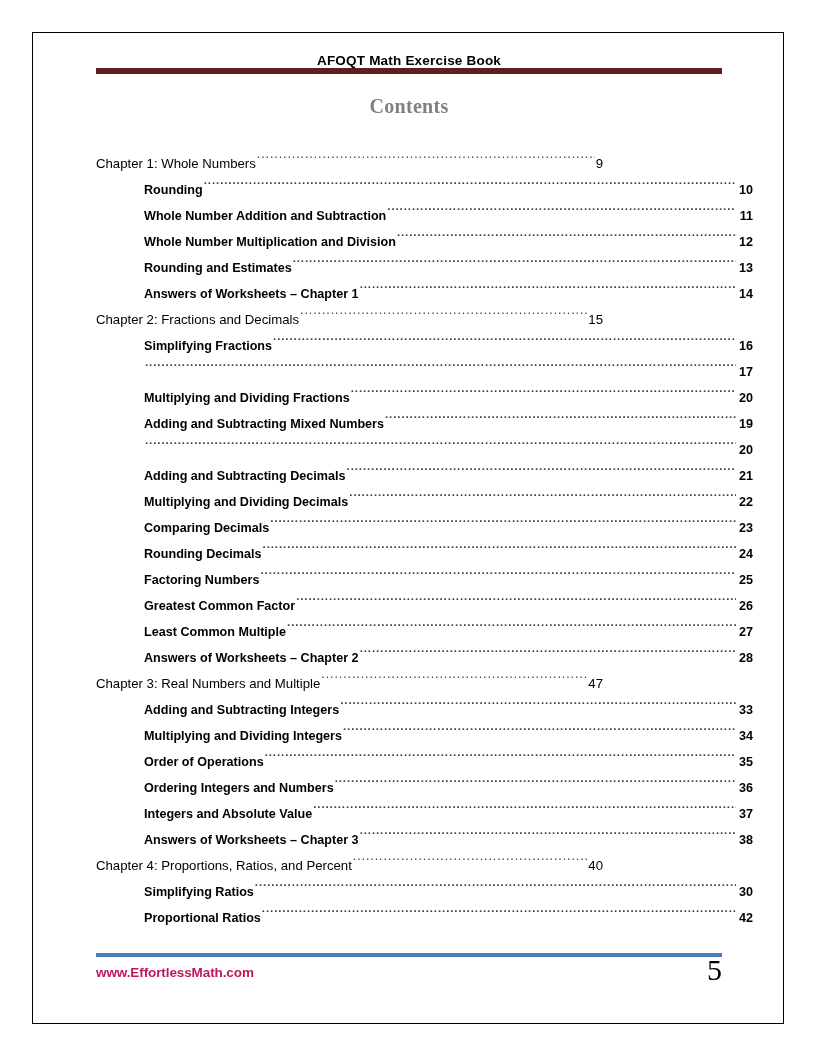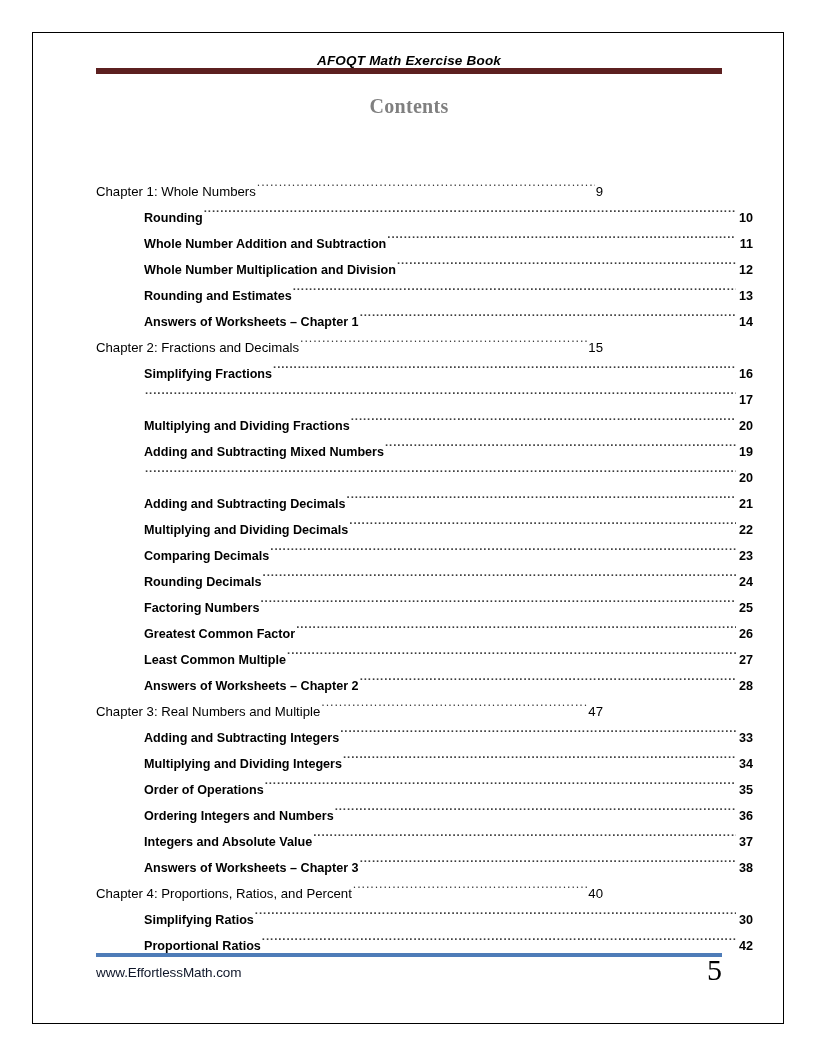--- a/index.html
+++ b/index.html
@@ -31,21 +31,20 @@
   #running-header {
     position: absolute;
     left: 63px;
     top: 18px;
     width: 626px;
     text-align: center;
   }
   #running-header .hdr-title {
     font-family: "Liberation Sans", sans-serif;
     font-weight: bold;
-    font-style: italic;
     font-size: 13.5px;
     color: #000000;
     letter-spacing: 0.2px;
     white-space: nowrap;
   }
   #header-rule {
     position: absolute;
     left: 63px;
     top: 35px;
     width: 626px;
@@ -66,21 +65,20 @@
     color: #808080;
     letter-spacing: 0.3px;
   }
 
   
   #toc {
     position: absolute;
     left: 63px;
     top: 118px;
     width: 660px;
-    margin-top: 28px;
   }
 
   .toc-line {
     display: flex;
     align-items: baseline;
     height: 26px;
     line-height: 26px;
     overflow: hidden;
     white-space: nowrap;
   }
@@ -160,23 +158,23 @@
     top: 920px;
     width: 626px;
     height: 4px;
     background: #4e7cb8;
   }
   #footer-site {
     position: absolute;
     left: 63px;
     top: 932px;
     font-family: "Liberation Sans", sans-serif;
-    font-weight: normal;
+    font-weight: bold;
     font-size: 13.5px;
-    color: #0f172a;
+    color: #be185d;
     letter-spacing: -0.1px;
   }
   #footer-pageno {
     position: absolute;
     left: 600px;
     top: 920px;
     width: 89px;
     text-align: right;
     font-family: "Liberation Serif", serif;
     font-weight: normal;

